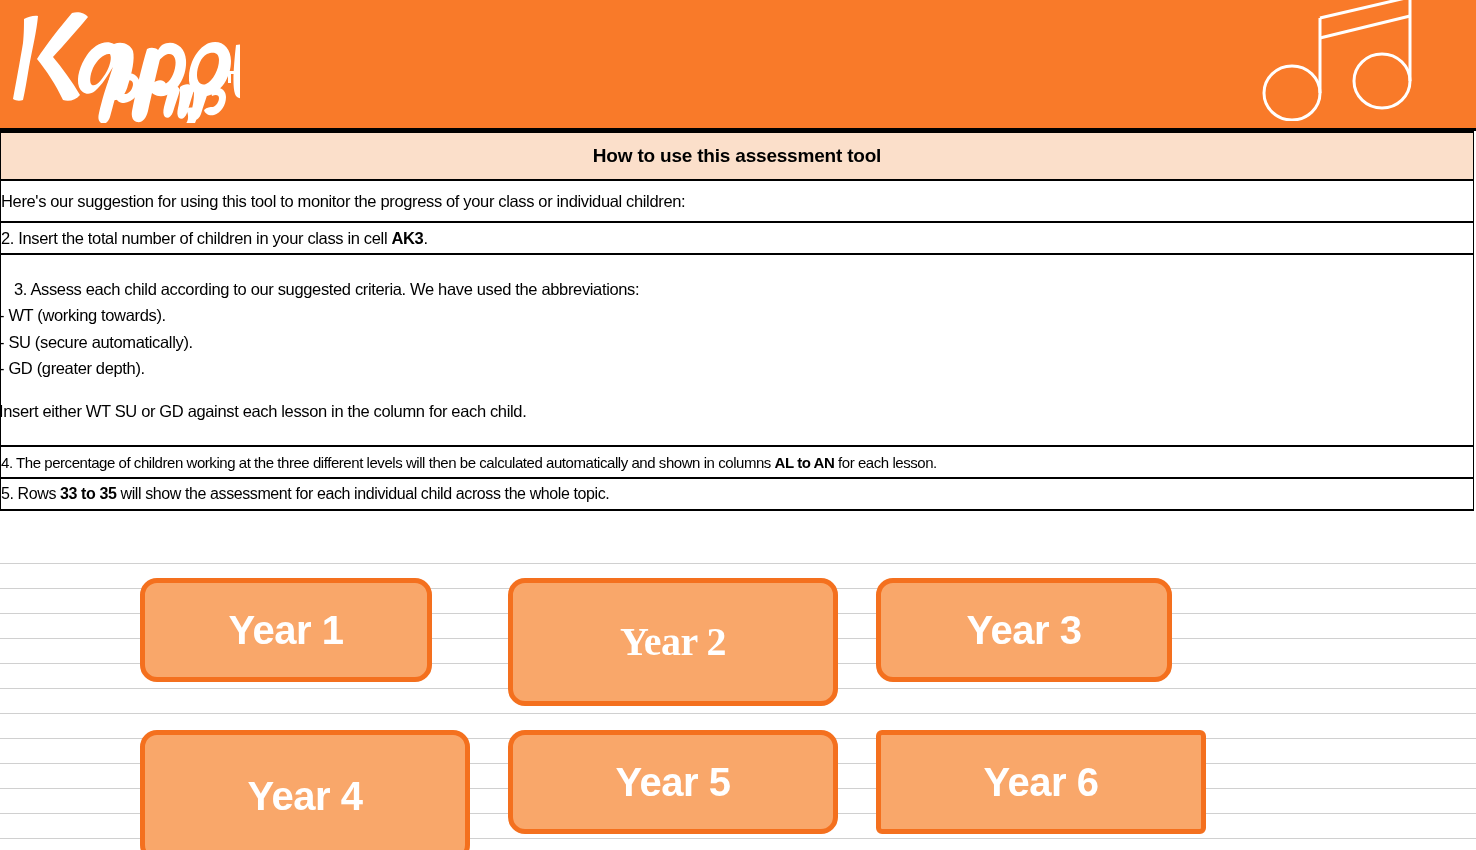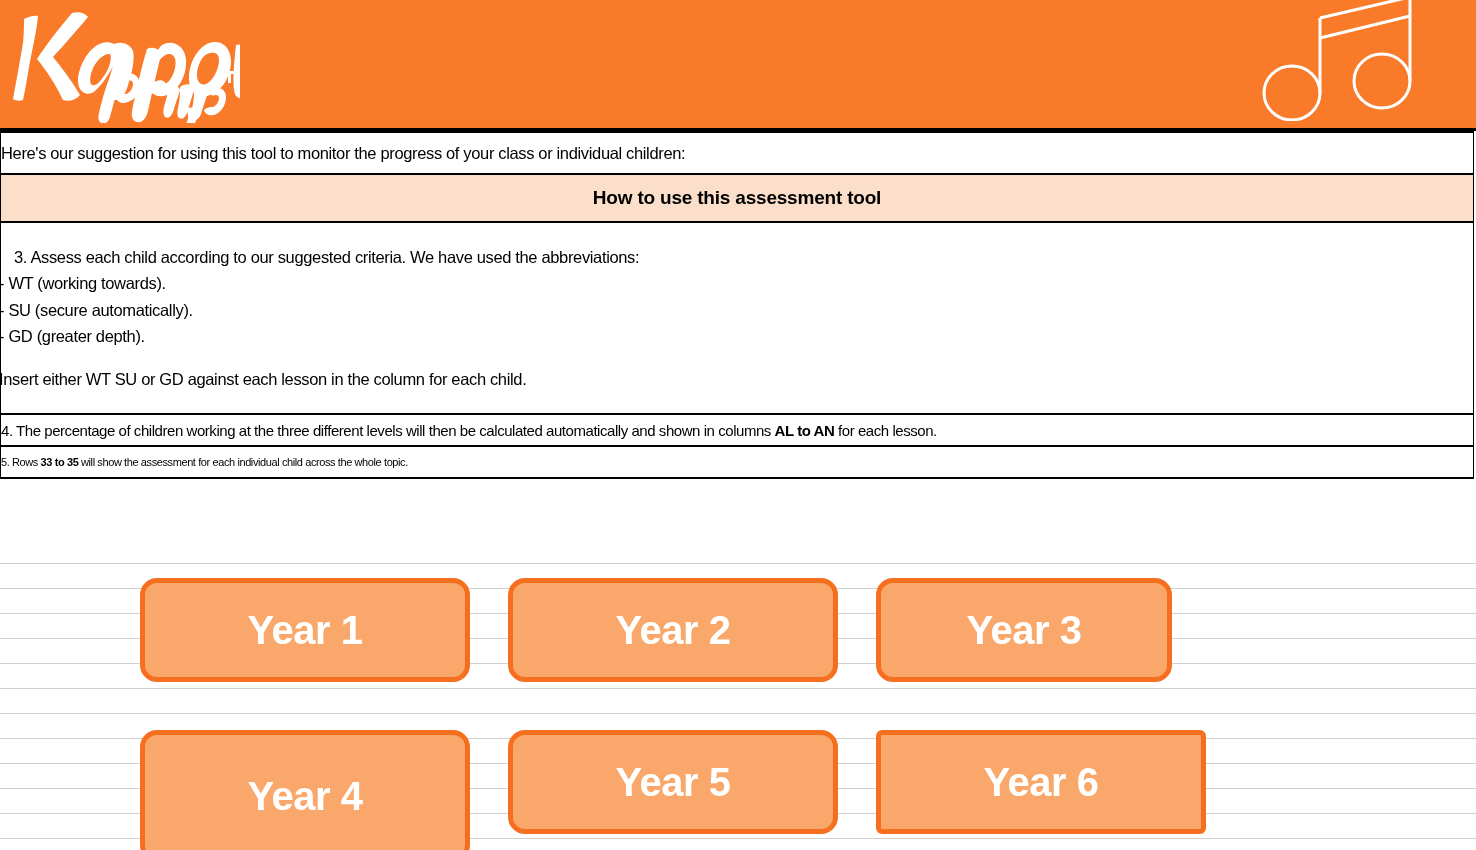--- a/index.html
+++ b/index.html
@@ -114,21 +114,21 @@
   }
   .step-cell-4 {
     height: 30px;
     font-size: 15px;
     padding-left: 26px;
     letter-spacing: -0.45px;
     margin-left: 42px;
   }
   .step-cell-5 {
     height: 30px;
-    font-size: 11px;
+    font-size: 16px;
     padding-left: 26px;
     letter-spacing: -0.4px;
     border-radius: 14px;
   }
   b.bold { font-weight: bold; }
 
   
   .grid-area {
     position: absolute;
     left: 0;
@@ -210,24 +210,27 @@
         <path d="M62 42 L152 20"></path>
       </g>
     </svg>
   </div>
 </div>
 <div class="header-rule"></div>
 
 <table class="sheet-table">
   <tbody>
       <tr>
+    <td class="title-cell">How to use this assessment tool</td>
+  </tr>
+  <tr>
     <td class="intro-cell">Here's our suggestion for using this tool to monitor the progress of your class or individual children:</td>
   </tr>
   <tr>
-    <td class="title-cell">How to use this assessment tool</td>
+    <td class="step-cell"><span>2.  Insert the total number of children in your class in cell </span><b class="bold">AK3</b><span>.</span></td>
   </tr>
   <tr>
     <td class="step-block-cell">
       <div class="hang">3.  Assess each child according to our suggested criteria.  We have used the abbreviations:</div>
       <div class="sub">- WT (working towards).</div>
       <div class="sub">- SU (secure automatically).</div>
       <div class="sub">- GD (greater depth).</div>
       <div class="gap"></div>
       <div class="tight">Insert either WT SU or GD against each lesson in the column for each child.</div>
     </td>
@@ -249,18 +252,18 @@
     <div class="gridline" style="top: 111px; background: rgb(208, 208, 208);"></div>
     <div class="gridline" style="top: 136px; background: rgb(208, 208, 208);"></div>
     <div class="gridline" style="top: 161px; background: rgb(208, 208, 208);"></div>
     <div class="gridline" style="top: 186px; background: rgb(208, 208, 208);"></div>
     <div class="gridline" style="top: 211px; background: rgb(208, 208, 208);"></div>
     <div class="gridline" style="top: 236px; background: rgb(208, 208, 208);"></div>
     <div class="gridline" style="top: 261px; background: rgb(208, 208, 208);"></div>
     <div class="gridline" style="top: 286px; background: rgb(208, 208, 208);"></div>
   </div>
 
-<div class="year-btn" style="left:140px; top:578px; width:330px; height:104px;">Year 1</div>
-<div class="year-btn" style="left:508px; top:578px; width:330px; height:104px;">Year 2</div>
+<div class="year-btn" style="left:140px; top:578px; width:292px; height:104px;">Year 1</div>
+<div class="year-btn" style="left:508px; top:578px; width:330px; height:128px;font-family:Liberation Serif, serif;">Year 2</div>
 <div class="year-btn" style="left:876px; top:578px; width:296px; height:104px;">Year 3</div>
 <div class="year-btn" style="left:140px; top:730px; width:330px; height:132px;">Year 4</div>
 <div class="year-btn" style="left:508px; top:730px; width:330px; height:104px;">Year 5</div>
 <div class="year-btn" style="left:876px; top:730px; width:330px; height:104px;border-radius:6px;">Year 6</div>
 
 </body></html>

